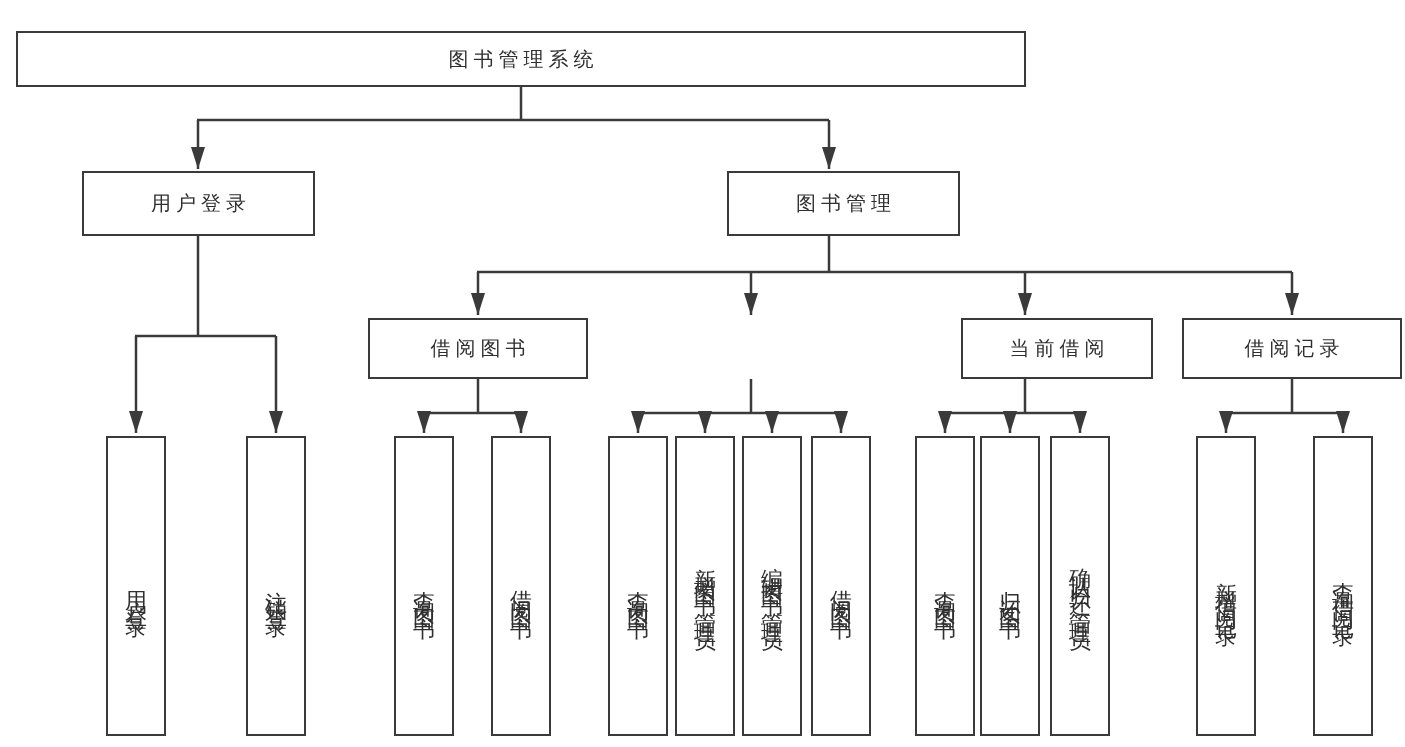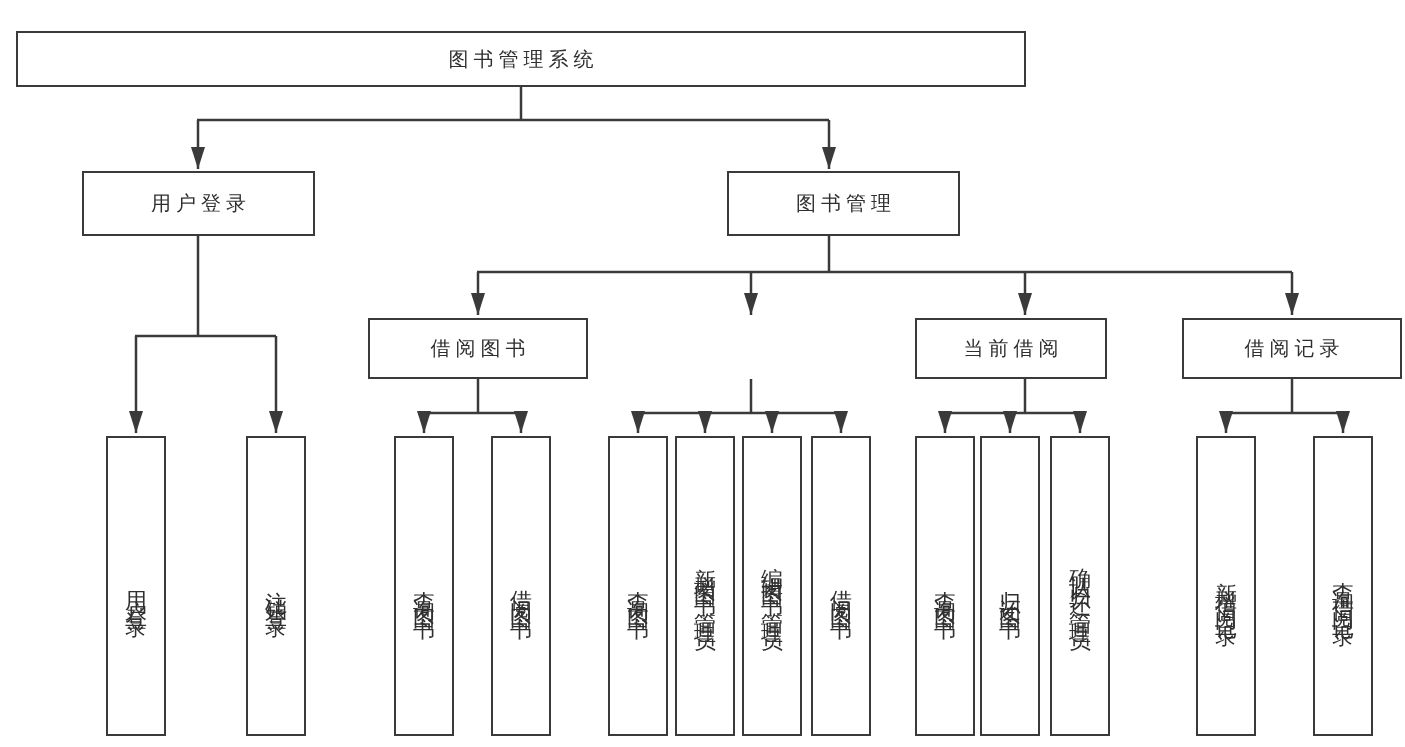--- a/index.html
+++ b/index.html
@@ -82,21 +82,21 @@
   <div class="node h" style="left:82px;top:171px;width:233px;height:65px;">
     <span class="lbl">用户登录</span>
   </div>
   <div class="node h" style="left:727px;top:171px;width:233px;height:65px;">
     <span class="lbl">图书管理</span>
   </div>
 
   <div class="node h" style="left:368px;top:318px;width:220px;height:61px;">
     <span class="lbl">借阅图书</span>
   </div>
-  <div class="node h" style="left:915px;top:318px;width:192px;height:61px;">
+  <div class="node h" style="left:961px;top:318px;width:192px;height:61px;">
     <span class="lbl">当前借阅</span>
   </div>
   <div class="node h" style="left:1182px;top:318px;width:220px;height:61px;">
     <span class="lbl">借阅记录</span>
   </div>
 
   <div class="node v" style="left:106px;top:436px;width:60px;height:300px;">
     <span class="lbl">用户登录</span>
   </div>
   <div class="node v" style="left:246px;top:436px;width:60px;height:300px;">

